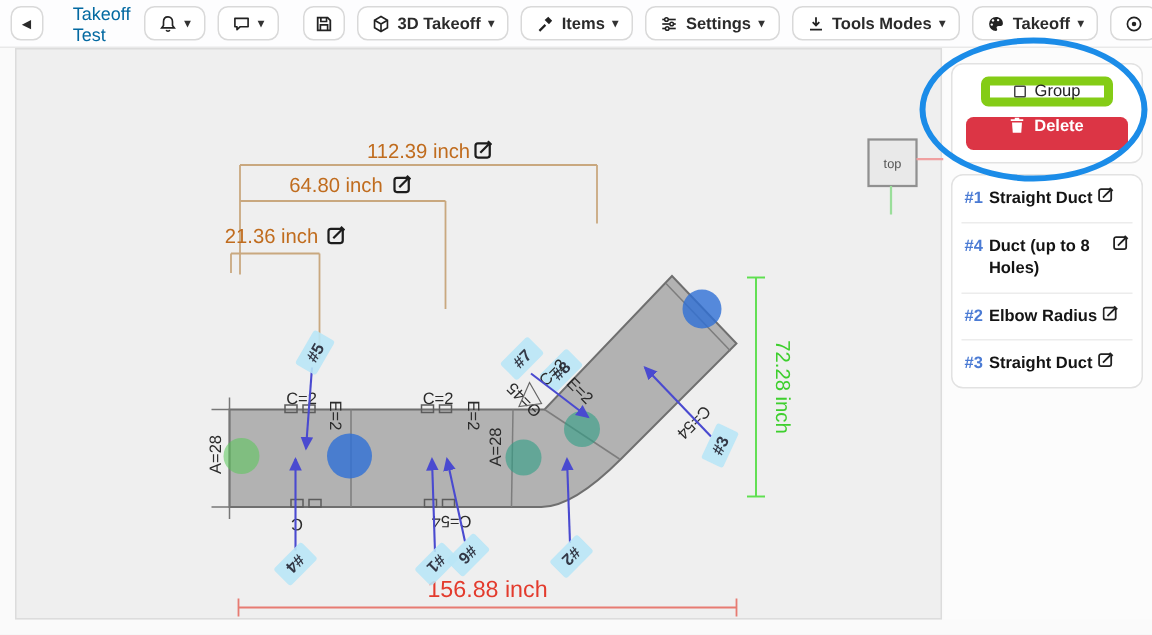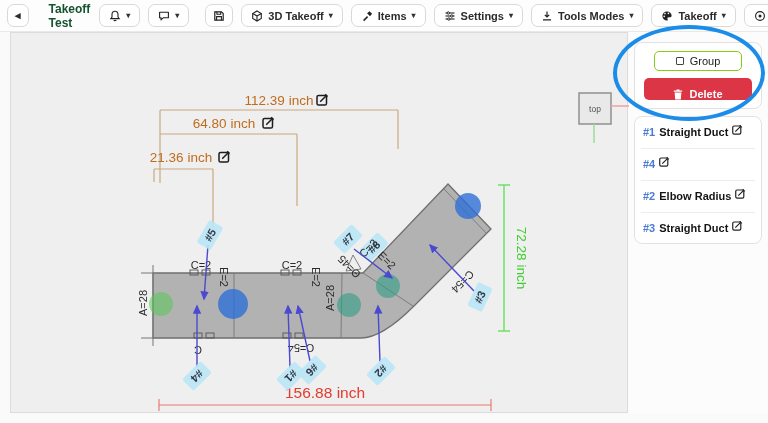--- a/index.html
+++ b/index.html
@@ -9,42 +9,42 @@
 
   
   .topbar { position:absolute; left:0; top:0; width:768px; height:32px;
             background:#fdfdfe; border-bottom:1px solid #e9e9e9;
             display:flex; align-items:center; padding-left:7px; z-index:10; }
   .tb-btn { display:inline-flex; align-items:center; gap:5px; height:23px;
             padding:0 9px; background:#fff; border:1px solid #d9d9d9;
             border-radius:7px; font-size:11px; font-weight:600; color:#2b2b2b;
             margin-right:8px; cursor:pointer; white-space:nowrap; }
   .tb-btn.icon-only { padding:0 7px; }
-  .tb-title { font-size:12px; font-weight:700; color:#14532d; margin:0 9px 0 12px; }
+  .tb-title { font-size:12px; font-weight:400; color:#0369a1; margin:0 9px 0 12px; }
   .caret { font-size:8px; color:#333; line-height:1; }
   .tb-ic { display:inline-flex; }
   .tb-ic svg { display:block; }
 
   
   .canvas { position:absolute; left:10px; top:32px; width:618px; height:381px;
             background:#efefef; border:1px solid #dcdcdc; }
   .canvas svg { display:block; }
 
   
   .panel { position:absolute; left:629px; top:32px; width:139px; height:381px;
            background:#fcfcfc; }
   .card { background:#fff; border:1px solid #e2e2e2; border-radius:8px;
           margin:10px 6px 6px 5px; padding:7px 6px; }
   .group-btn { display:flex; align-items:center; justify-content:center; gap:6px;
-               height:20px; margin:1px 13px 7px; border:1px solid #84cc16;
+               height:20px; margin:1px 13px 7px; border:6px solid #84cc16;
                border-radius:5px; background:#fff; font-size:11px; font-weight:500;
                color:#222; width:calc(100% - 26px); cursor:pointer; }
   .checkbox { display:inline-block; width:8px; height:8px;
               border:1.3px solid #444; border-radius:1px; }
-  .delete-btn { display:flex; align-items:flex-end; justify-content:center; gap:6px;
+  .delete-btn { display:flex; align-items:flex-start; justify-content:center; gap:6px;
                 height:22px; margin:0 3px 1px; border:none; border-radius:5px;
                 background:#dc3545; color:#fff; font-size:11px; font-weight:600;
                 width:calc(100% - 6px); cursor:pointer; }
   .items-title { text-align:center; font-size:12.5px; font-weight:700;
                  color:#111; margin:8px 0 0; }
   .list.card { padding:0 6px; margin-top:7px; }
   .row { display:flex; align-items:flex-start; gap:4px; padding:8px 2px;
          border-bottom:1px solid #ececec; font-size:11px; font-weight:700;
          color:#141414; cursor:pointer; line-height:1.35; }
   .row:last-child { border-bottom:none; }
@@ -360,20 +360,21 @@
       <div class="row">
         <span class="id">#1</span>
         <span class="nm">Straight Duct</span>
         <span class="edit"><svg width="11" height="11" viewBox="0 0 12 12">
               <rect x="0.8" y="2.2" width="8.8" height="8.8" rx="1.5" fill="none" stroke="#222" stroke-width="1.3"></rect>
               <path d="M3.6 8.4 L10 2 M8.4 1.3 l2.3 2.3" stroke="#222" stroke-width="1.3" fill="none"></path>
             </svg></span>
       </div>
       <div class="row">
         <span class="id">#4</span>
+        <span class="nm grow">Duct (up to 8 Holes)</span>
         <span class="edit"><svg width="11" height="11" viewBox="0 0 12 12">
               <rect x="0.8" y="2.2" width="8.8" height="8.8" rx="1.5" fill="none" stroke="#222" stroke-width="1.3"></rect>
               <path d="M3.6 8.4 L10 2 M8.4 1.3 l2.3 2.3" stroke="#222" stroke-width="1.3" fill="none"></path>
             </svg></span>
       </div>
       <div class="row">
         <span class="id">#2</span>
         <span class="nm">Elbow Radius</span>
         <span class="edit"><svg width="11" height="11" viewBox="0 0 12 12">
               <rect x="0.8" y="2.2" width="8.8" height="8.8" rx="1.5" fill="none" stroke="#222" stroke-width="1.3"></rect>

